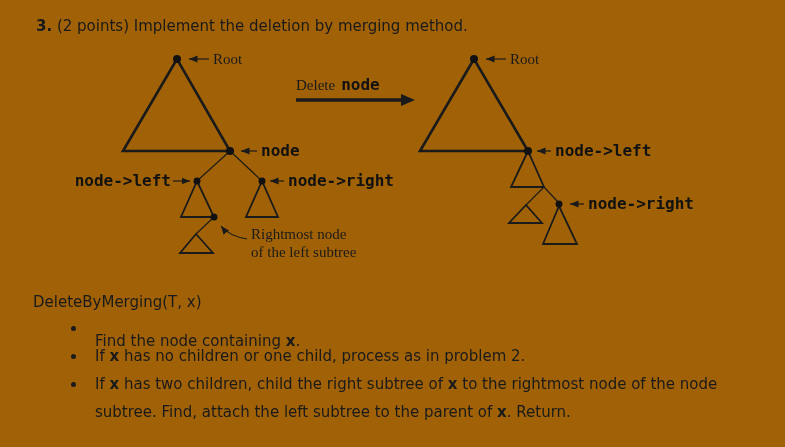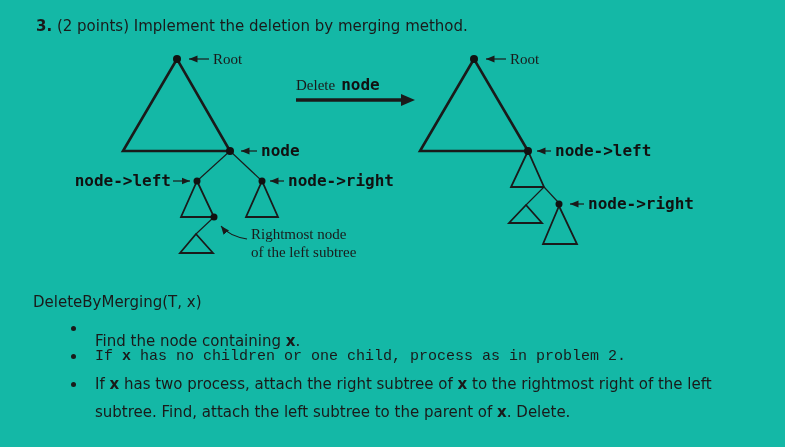--- a/index.html
+++ b/index.html
@@ -1,17 +1,17 @@
 <!DOCTYPE html>
 <html><head>
 <meta charset="utf-8">
 <style>
   html,body{margin:0;padding:0;background:#ffffff;}
   .canvas{
-    position:relative;width:785px;height:447px;background:#14b8a6;
+    position:relative;width:785px;height:447px;background:#a16207;
     font-family:"DejaVu Sans",sans-serif;color:#1a1a1a;overflow:hidden;
   }
   .title{position:absolute;left:36px;top:19px;font-size:15px;line-height:1;white-space:pre;}
   .title b{font-weight:bold;}
   .line{position:absolute;font-size:15px;line-height:1;white-space:pre;}
   .line b{font-weight:bold;}
   .bdot{position:absolute;width:5px;height:5px;border-radius:50%;background:#1a1a1a;}
   svg.diagram{position:absolute;left:0;top:0;}
   .tri{fill:none;stroke:#1a1a1a;stroke-linejoin:miter;}
   .tri.big{stroke-width:2.6;}
@@ -98,19 +98,19 @@
       <text class="mlab" x="588" y="209">node-&gt;right</text>
     </g>
   </svg>
 
   <div class="line" style="left:33px;top:295px;">DeleteByMerging(T, x)</div>
 
   <span class="bdot" style="left:71px;top:326px;"></span>
   <div class="line" style="left:95px;top:334px;"><span>Find the node containing </span><b>x</b><span>.</span></div>
 
   <span class="bdot" style="left:71px;top:354px;"></span>
-  <div class="line" style="left:95px;top:349px;font-family:Liberation Mono, monospace;"><span>If </span><b>x</b><span> has no children or one child, process as in problem 2.</span></div>
+  <div class="line" style="left:95px;top:349px;"><span>If </span><b>x</b><span> has no children or one child, process as in problem 2.</span></div>
 
   <span class="bdot" style="left:71px;top:382px;"></span>
-  <div class="line" style="left:95px;top:377px;"><span>If </span><b>x</b><span> has two process, attach the right subtree of </span><b>x</b><span> to the rightmost right of the left</span></div>
-  <div class="line" style="left:95px;top:405px;"><span>subtree. Find, attach the left subtree to the parent of </span><b>x</b><span>. Delete.</span></div>
+  <div class="line" style="left:95px;top:377px;"><span>If </span><b>x</b><span> has two children, child the right subtree of </span><b>x</b><span> to the rightmost node of the node</span></div>
+  <div class="line" style="left:95px;top:405px;"><span>subtree. Find, attach the left subtree to the parent of </span><b>x</b><span>. Return.</span></div>
 
 </div>
 
 </body></html>

